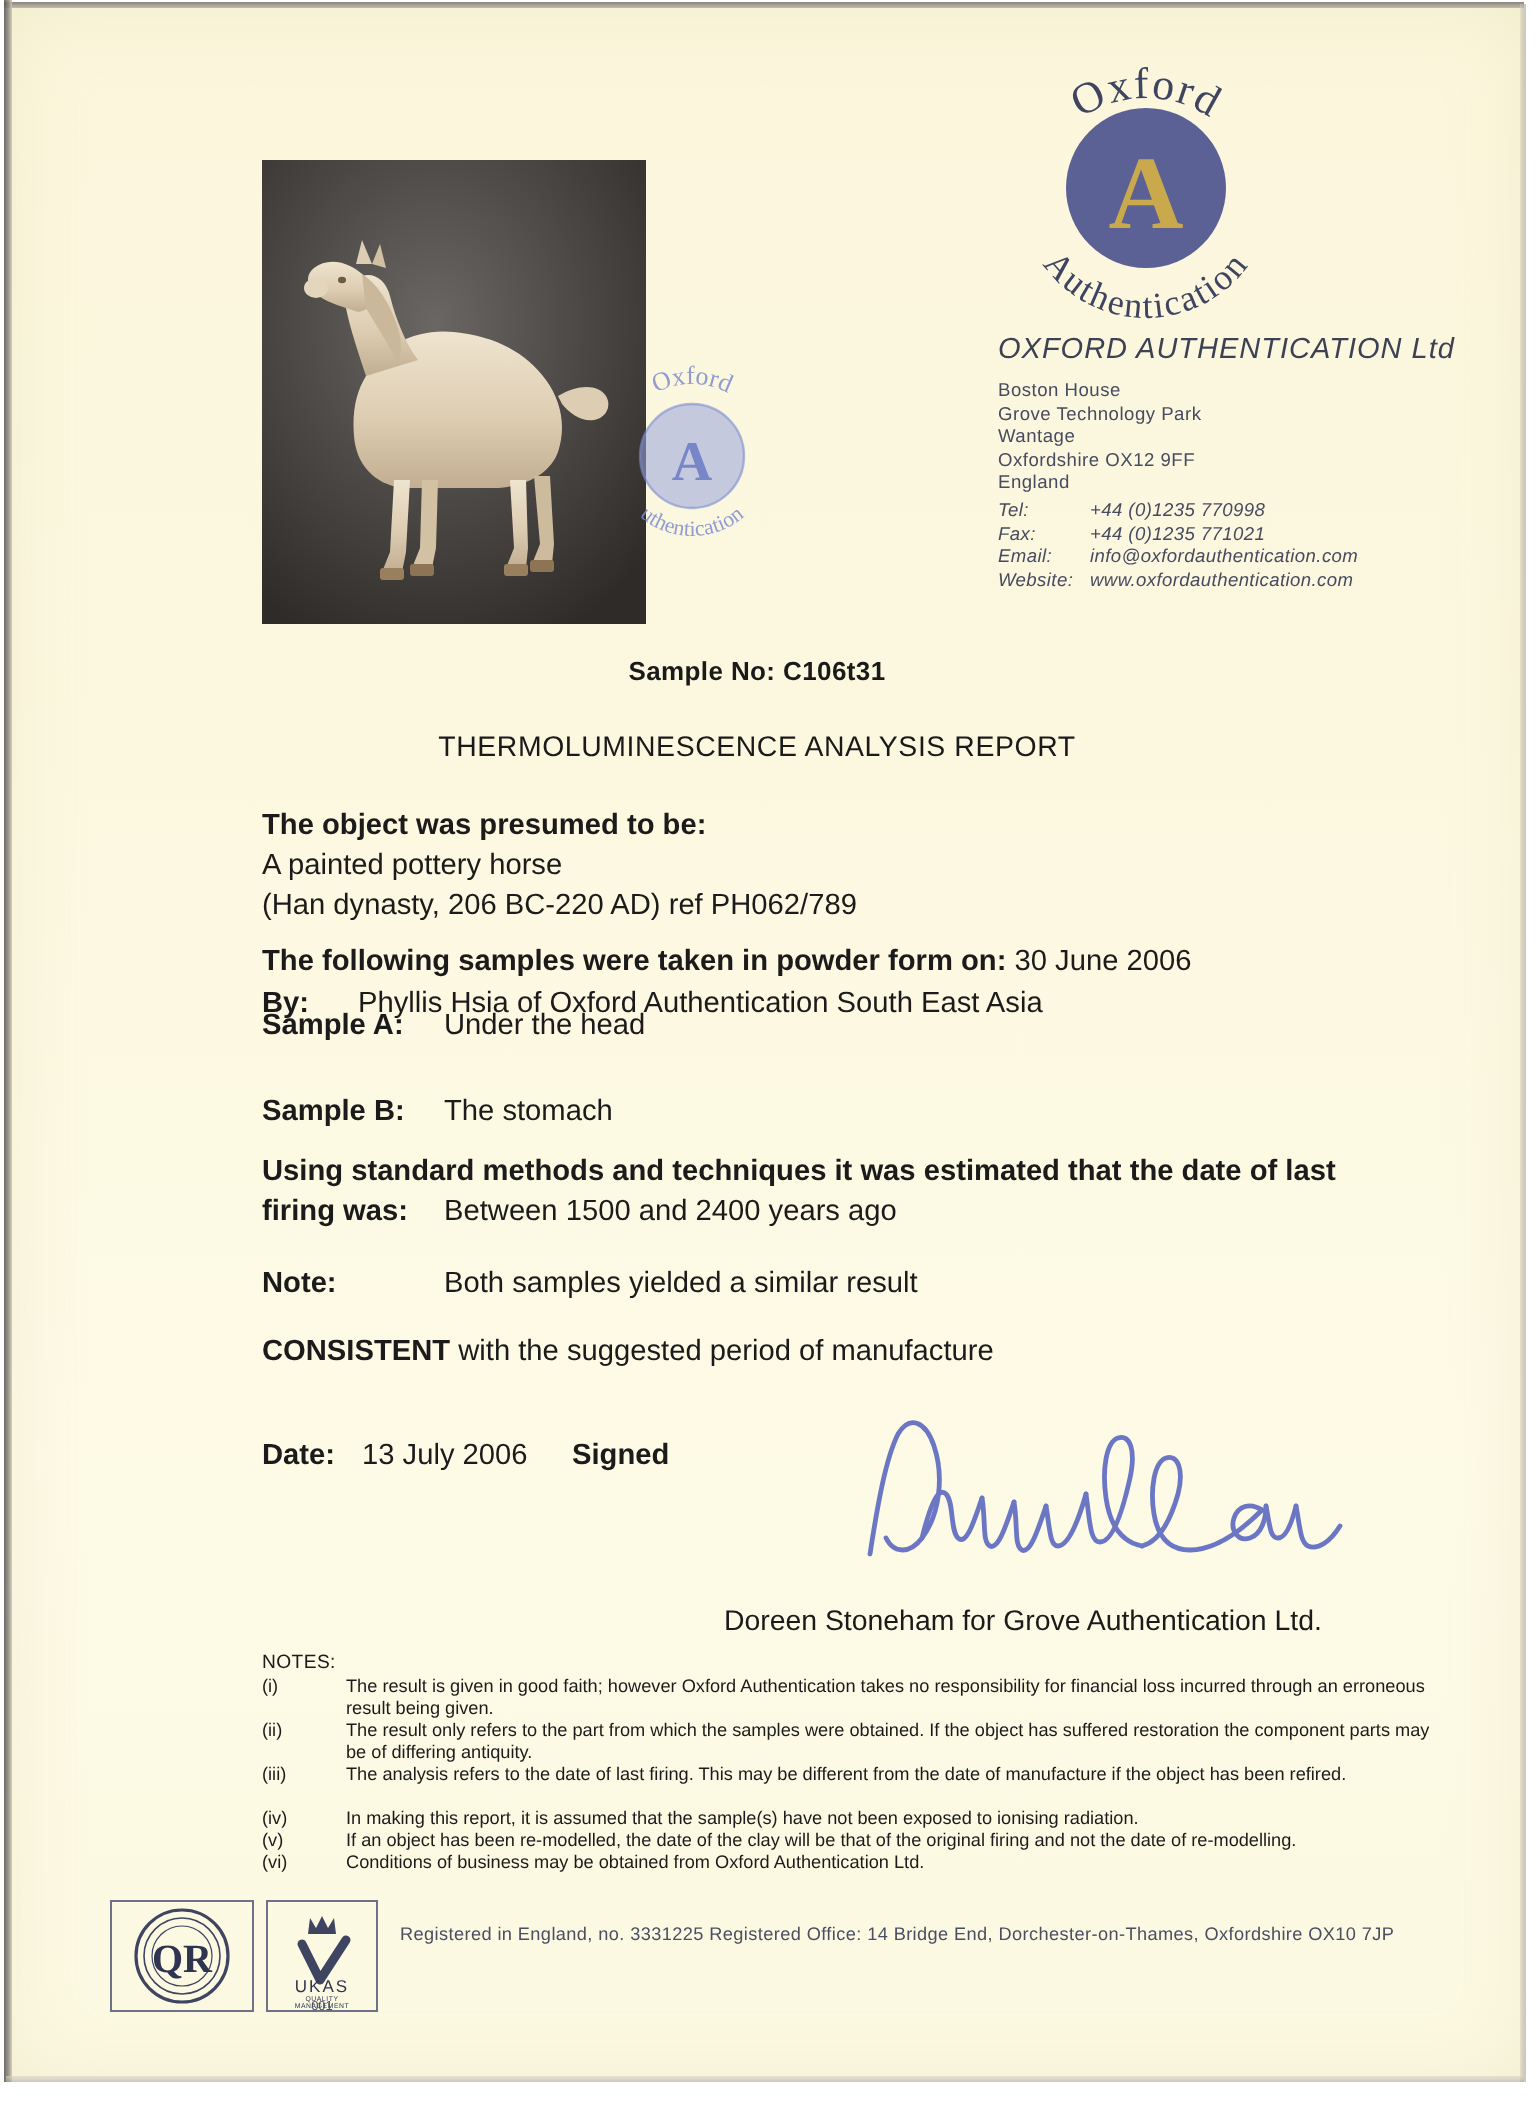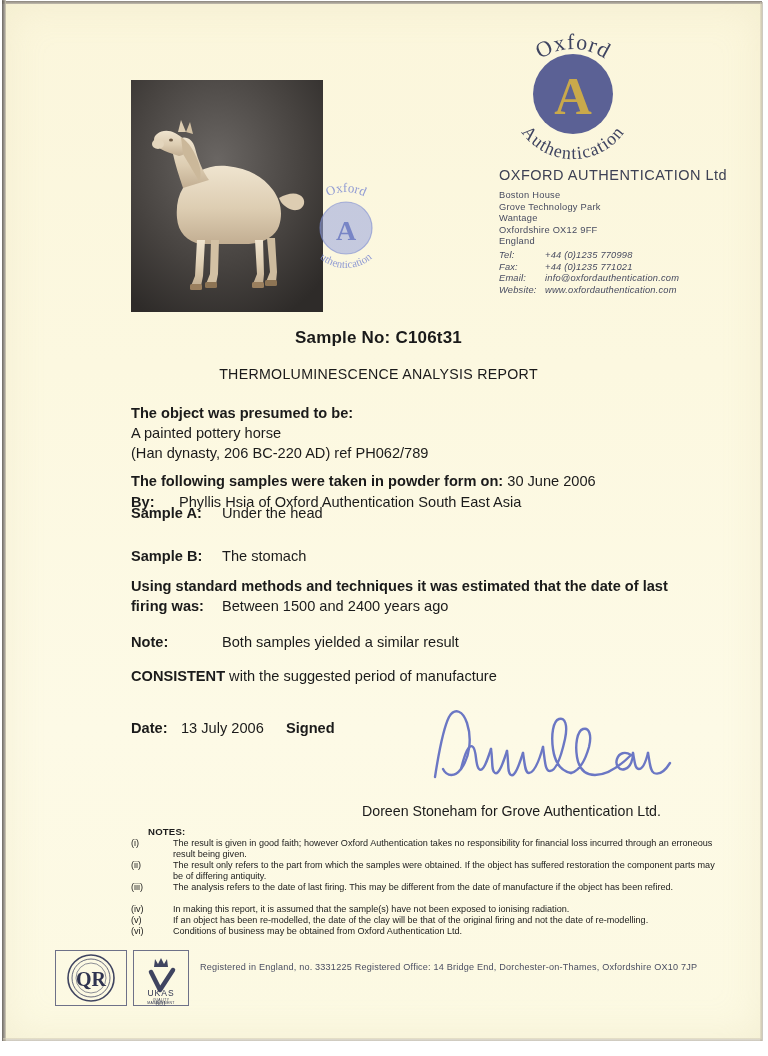--- a/index.html
+++ b/index.html
@@ -73,20 +73,21 @@
     left: 498px; top: 22px;
     width: 150px; height: 140px;
   }
 
   .company {
     position: absolute;
     left: 499px; top: 167px;
     font-size: 14.5px;
     letter-spacing: .5px;
     color: #3d4154;
+    font-style: italic;
   }
   .addr {
     position: absolute;
     left: 499px; top: 190px;
     font-size: 9.3px;
     line-height: 11.6px;
     color: #474b60;
     letter-spacing: .25px;
   }
   .contact {
@@ -99,21 +100,21 @@
   }
   .contact .row { display: block; white-space: nowrap; font-style: italic; }
   .contact .lbl { display: inline-block; width: 46px; }
 
   
   .sample-no {
     position: absolute;
     left: 0; top: 328px;
     width: 757px;
     text-align: center;
-    font-size: 17px;
+    font-size: 13px;
     font-weight: bold;
     color: #1a1a1a;
     letter-spacing: .2px;
   }
   .report-title {
     position: absolute;
     left: 0; top: 366px;
     width: 757px;
     text-align: center;
     font-size: 14.2px;
@@ -137,22 +138,22 @@
   .sig-name {
     position: absolute;
     left: 362px; top: 803px;
     font-size: 14.2px;
     color: #1b1b1b;
     white-space: nowrap;
   }
 
   
   .notes-head {
-    position:absolute; left:148px; top:826px;
-    font-size: 9.6px; font-weight: bold; color:#1b1b1b; letter-spacing:.2px;
+    position:absolute; left:131px; top:826px;
+    font-size: 9.6px; font-weight: normal; color:#1b1b1b; letter-spacing:.2px;
   }
   .note { position:absolute; font-size: 9.1px; color:#1b1b1b; line-height: 11px; }
   .note .num { position:absolute; left:0; width:42px; }
   .note .txt { position:absolute; left:42px; width:545px; }
 
   
   .lrqa { position:absolute; left:55px; top:950px; width:72px; height:56px; }
   .ukas { position:absolute; left:133px; top:950px; width:56px; height:56px; }
   .cert-no {
     position:absolute; left:52px; top:1068px;

